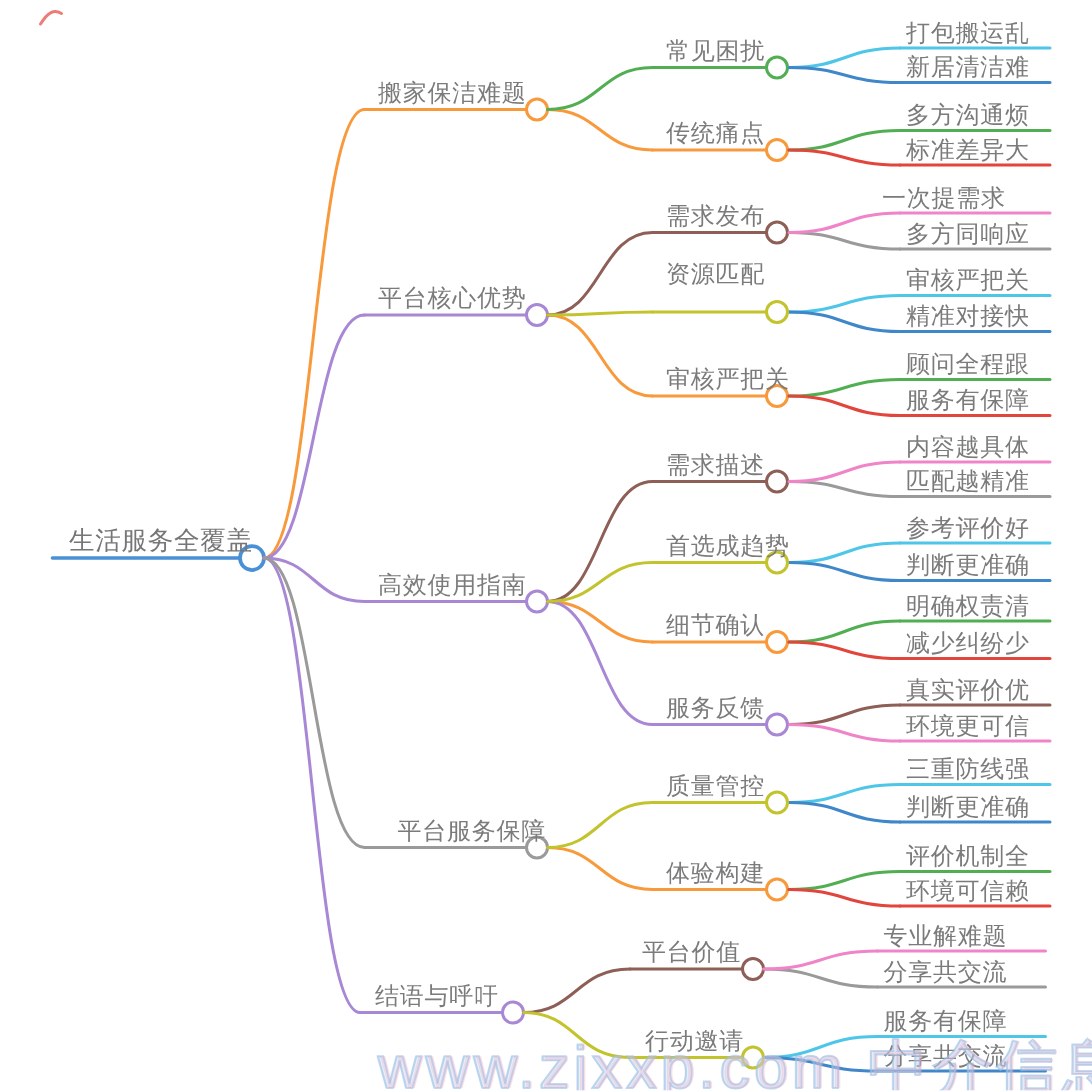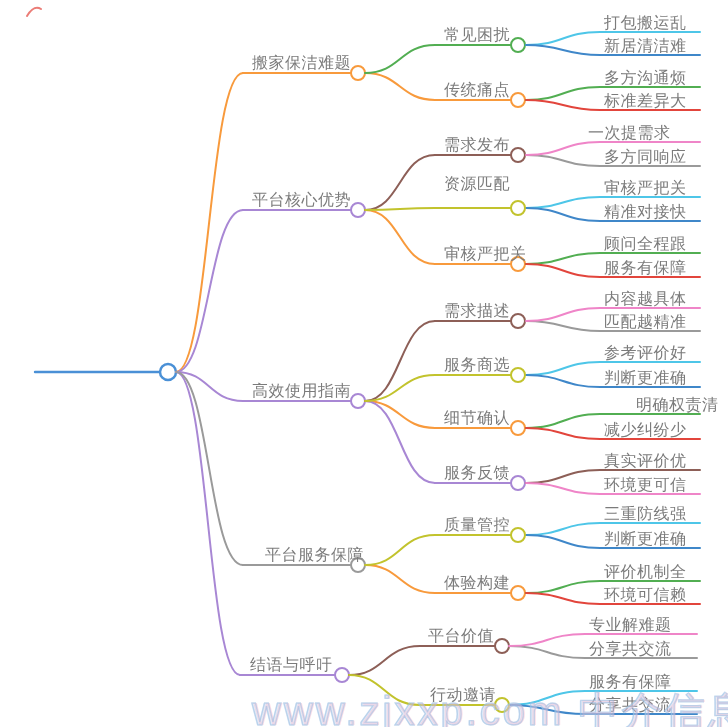--- a/index.html
+++ b/index.html
@@ -161,34 +161,35 @@
       <path d="M600,142 H700"></path>
       <path d="M526,321 C563,321 563,308 600,308"></path>
       <path d="M600,308 H700"></path>
       <path d="M526,483 C563,483 563,494 600,494"></path>
       <path d="M600,494 H700"></path>
       <path d="M509,646 C547,646 547,634 585,634"></path>
       <path d="M585,634 H697"></path>
     </g>
   </svg>
 
+  <div class="lb root-lb" style="left:46px;top:352px">生活服务全覆盖</div>
 
   <div class="lb" style="left:252px;top:54px">搬家保洁难题</div>
   <div class="lb" style="left:252px;top:191px">平台核心优势</div>
   <div class="lb" style="left:252px;top:382px">高效使用指南</div>
   <div class="lb" style="left:265px;top:546px">平台服务保障</div>
   <div class="lb" style="left:250px;top:656px">结语与呼吁</div>
 
   <div class="lb" style="left:444px;top:26px">常见困扰</div>
   <div class="lb" style="left:444px;top:81px">传统痛点</div>
   <div class="lb" style="left:444px;top:136px">需求发布</div>
   <div class="lb" style="left:444px;top:175px">资源匹配</div>
   <div class="lb" style="left:444px;top:245px">审核严把关</div>
   <div class="lb" style="left:444px;top:302px">需求描述</div>
-  <div class="lb" style="left:444px;top:356px">服务商选</div>
+  <div class="lb" style="left:444px;top:356px">首选成趋势</div>
   <div class="lb" style="left:444px;top:409px">细节确认</div>
   <div class="lb" style="left:444px;top:464px">服务反馈</div>
   <div class="lb" style="left:444px;top:516px">质量管控</div>
   <div class="lb" style="left:444px;top:574px">体验构建</div>
   <div class="lb" style="left:428px;top:627px">平台价值</div>
   <div class="lb" style="left:430px;top:686px">行动邀请</div>
 
   <div class="lb" style="left:604px;top:14px">打包搬运乱</div>
   <div class="lb" style="left:604px;top:37px">新居清洁难</div>
   <div class="lb" style="left:604px;top:69px">多方沟通烦</div>
@@ -196,21 +197,21 @@
   <div class="lb" style="left:588px;top:124px">一次提需求</div>
   <div class="lb" style="left:604px;top:148px">多方同响应</div>
   <div class="lb" style="left:604px;top:179px">审核严把关</div>
   <div class="lb" style="left:604px;top:203px">精准对接快</div>
   <div class="lb" style="left:604px;top:235px">顾问全程跟</div>
   <div class="lb" style="left:604px;top:259px">服务有保障</div>
   <div class="lb" style="left:604px;top:290px">内容越具体</div>
   <div class="lb" style="left:604px;top:313px">匹配越精准</div>
   <div class="lb" style="left:604px;top:344px">参考评价好</div>
   <div class="lb" style="left:604px;top:369px">判断更准确</div>
-  <div class="lb" style="left:636px;top:396px">明确权责清</div>
+  <div class="lb" style="left:604px;top:396px">明确权责清</div>
   <div class="lb" style="left:604px;top:421px">减少纠纷少</div>
   <div class="lb" style="left:604px;top:452px">真实评价优</div>
   <div class="lb" style="left:604px;top:476px">环境更可信</div>
   <div class="lb" style="left:604px;top:505px">三重防线强</div>
   <div class="lb" style="left:604px;top:530px">判断更准确</div>
   <div class="lb" style="left:604px;top:563px">评价机制全</div>
   <div class="lb" style="left:604px;top:586px">环境可信赖</div>
   <div class="lb" style="left:589px;top:616px">专业解难题</div>
   <div class="lb" style="left:589px;top:640px">分享共交流</div>
   <div class="lb" style="left:589px;top:673px">服务有保障</div>

